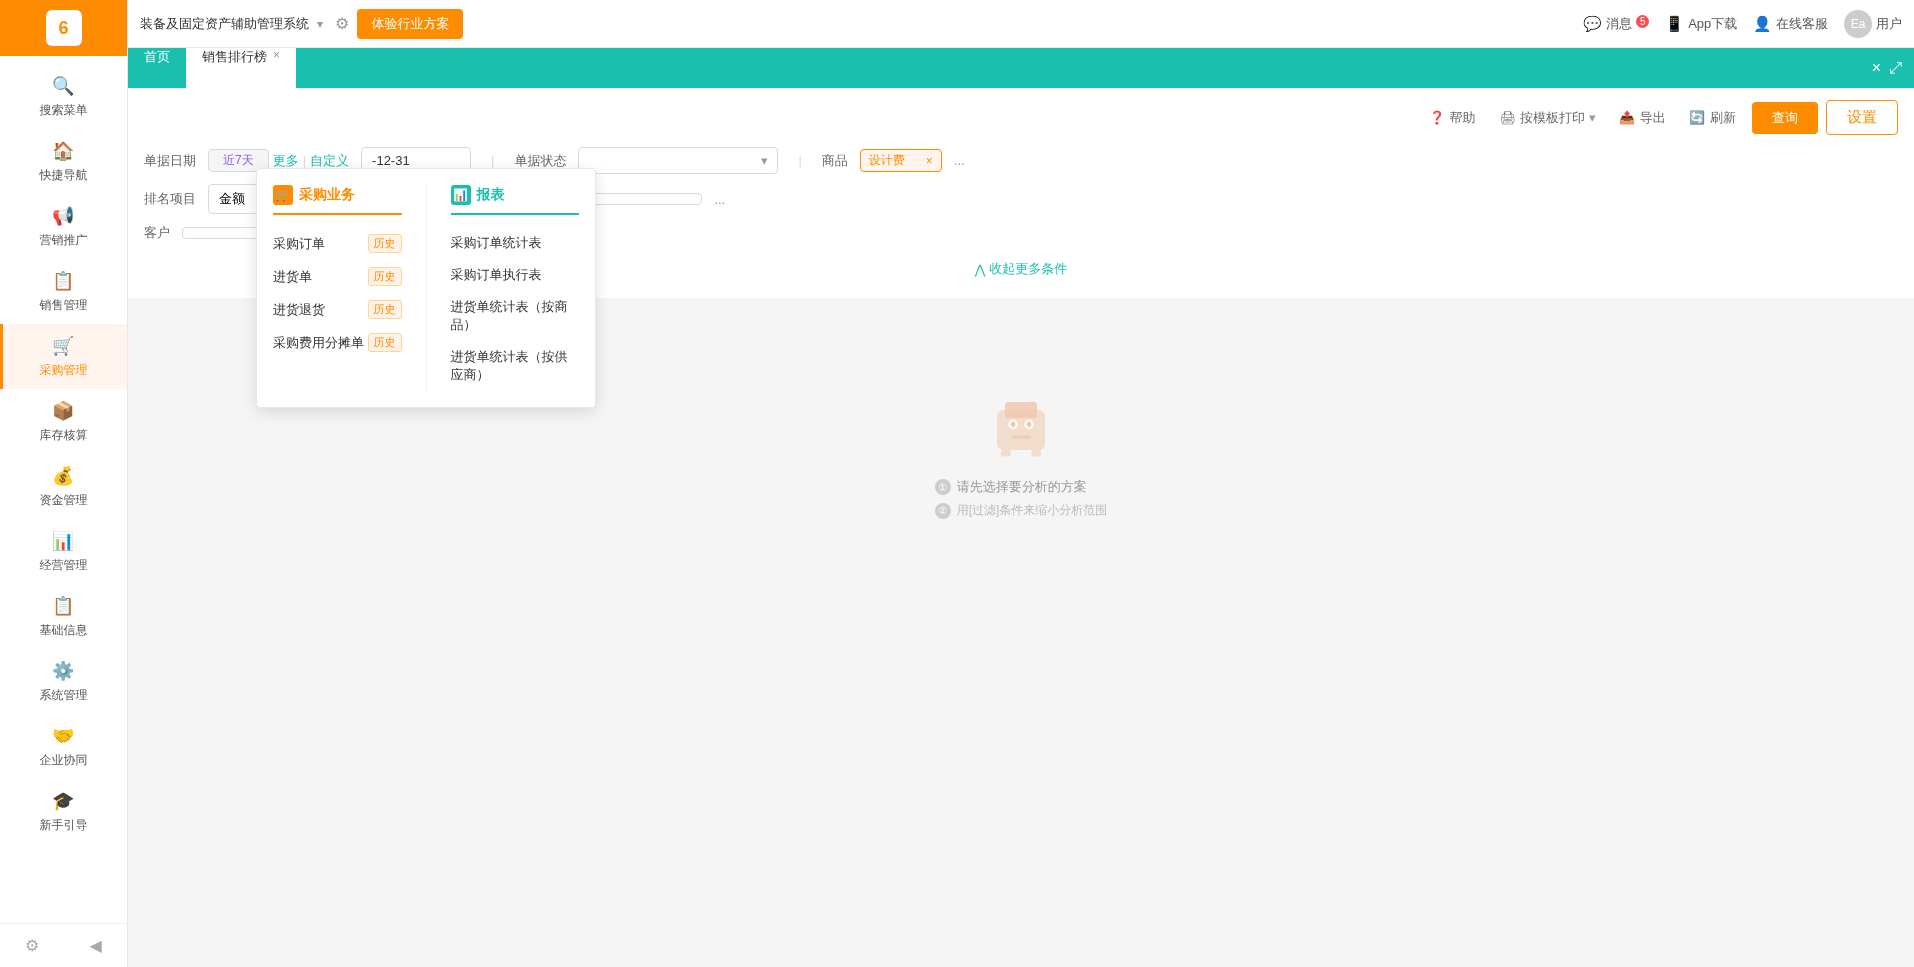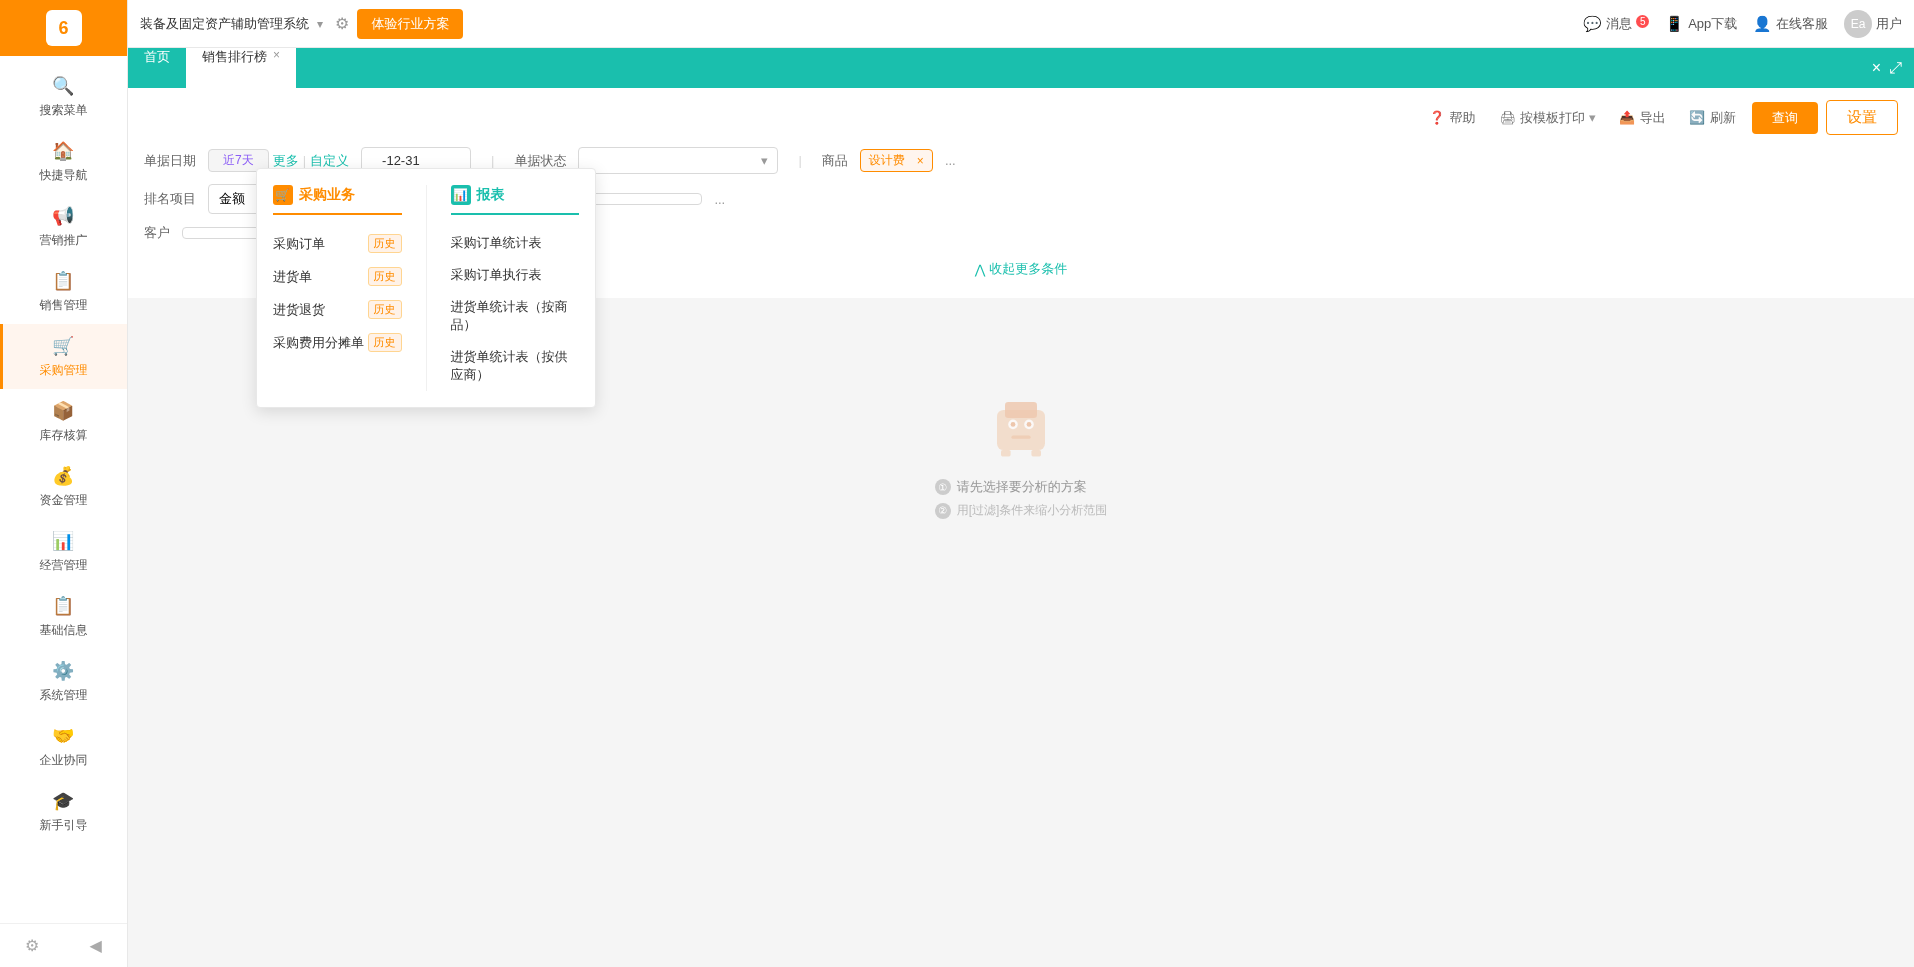--- a/index.html
+++ b/index.html
@@ -222,21 +222,21 @@
       display: flex;
       align-items: center;
       gap: 12px;
       margin-bottom: 10px;
       flex-wrap: wrap;
     }
     .filter-label { color: #666; font-size: 13px; white-space: nowrap; }
     .filter-input {
       border: 1px solid #d9d9d9;
       border-radius: 4px;
-      padding: 5px 20px;
+      padding: 5px 10px;
       font-size: 13px;
       color: #333;
       background: #fff;
       min-width: 100px;
     }
     .filter-date-range {
       display: flex;
       align-items: center;
       gap: 4px;
     }
@@ -254,21 +254,21 @@
 
     .tag-selected {
       background: #fff5ee;
       border: 1px solid #ff8c00;
       border-radius: 4px;
       padding: 2px 8px;
       font-size: 12px;
       color: #ff8c00;
       display: flex;
       align-items: center;
-      gap: 12px;
+      gap: 21px;
     }
     .tag-close { cursor: pointer; color: #ff8c00; }
 
     .select-field {
       display: flex;
       align-items: center;
       border: 1px solid #d9d9d9;
       border-radius: 4px;
       padding: 5px 10px;
       min-width: 120px;

